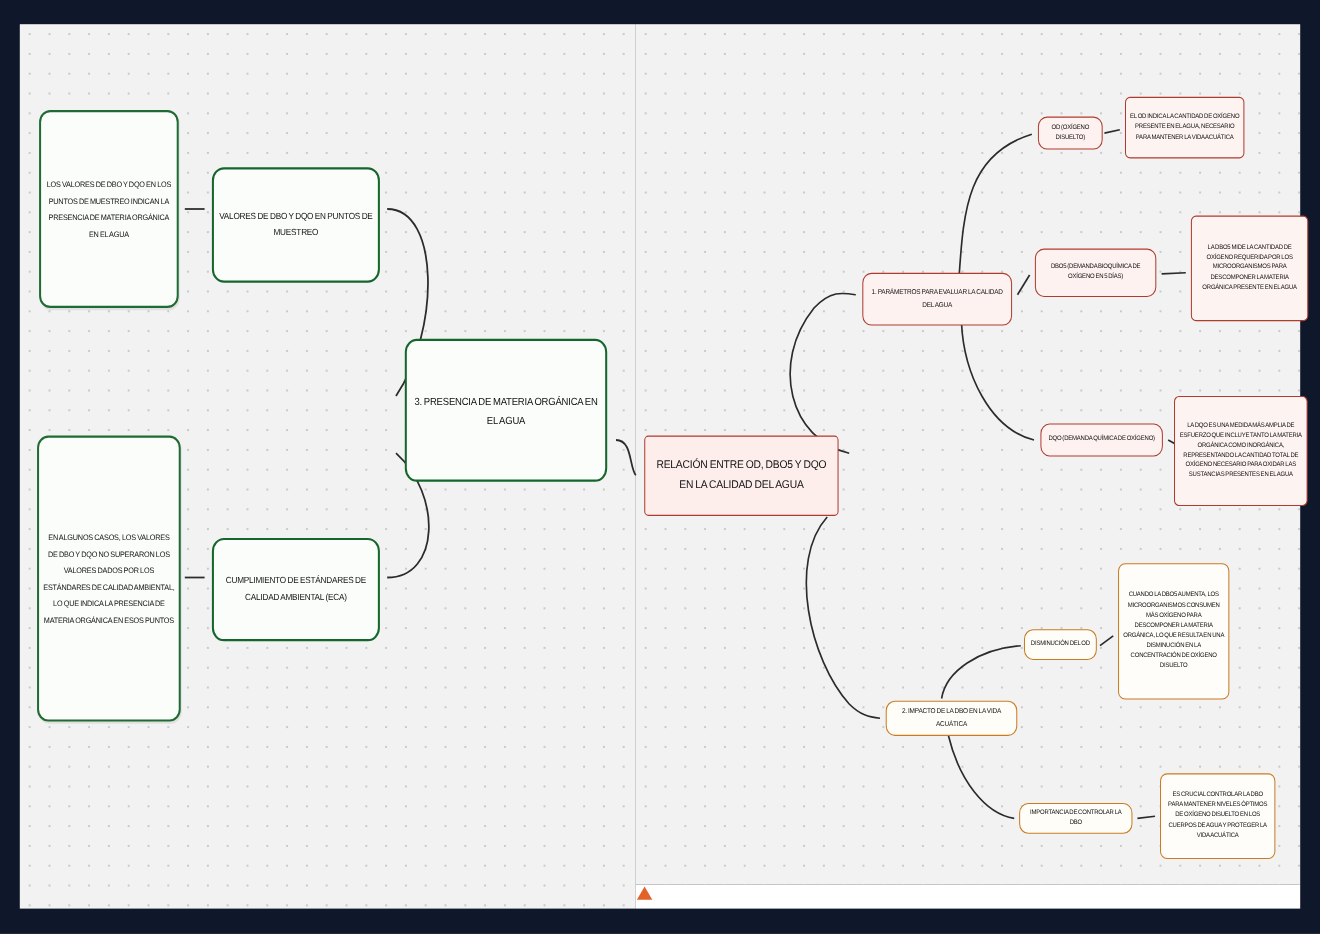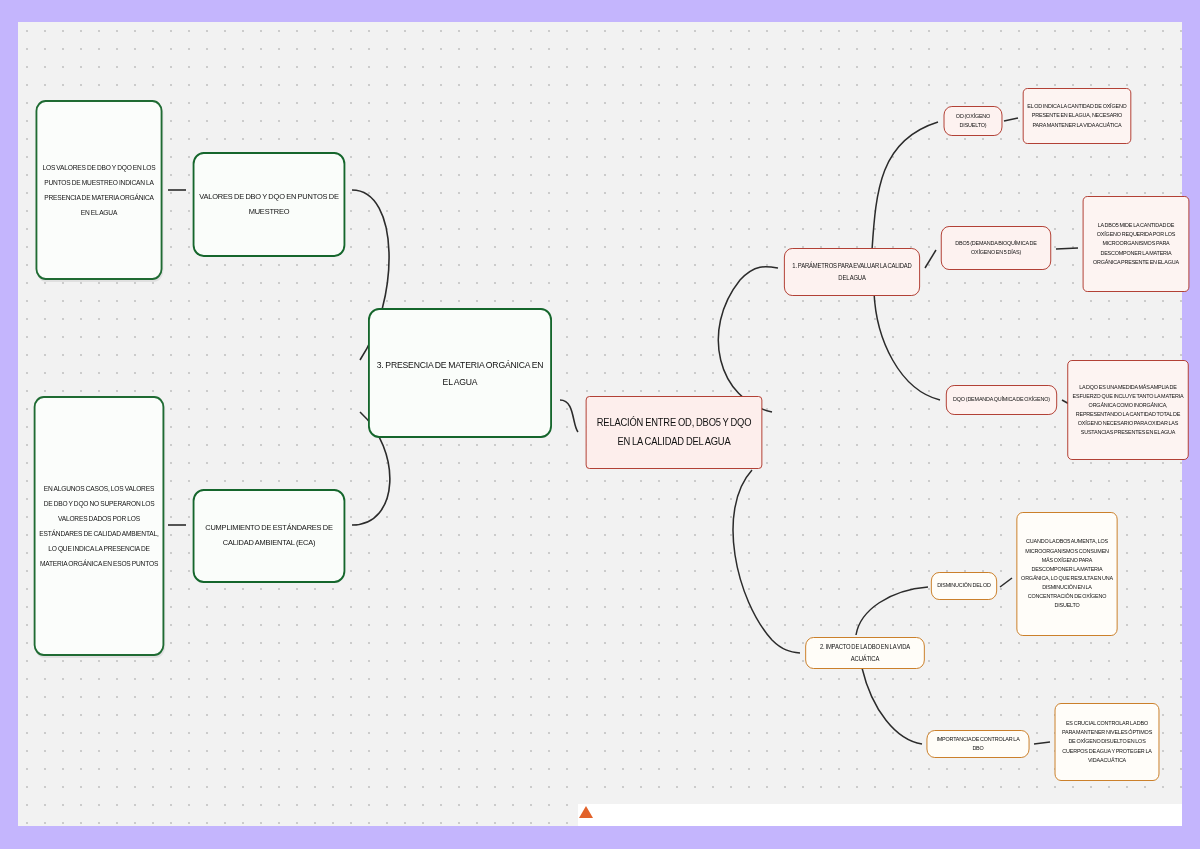--- a/index.html
+++ b/index.html
@@ -4,21 +4,21 @@
 <style>
   html,body{margin:0;padding:0;}
   body{
     width:1200px;height:849px;
     background:#ffffff;
     font-family:"Liberation Sans", sans-serif;
     overflow:hidden;
   }
   #canvas{
     position:absolute;left:0;top:0;width:1200px;height:849px;
-    background:#c4b5fd;
+    background:#0f172a;
   }
   
   .pane{
     position:absolute;
     background:#f2f2f2;
     background-image:
       radial-gradient(circle, #c9c9c9 0.7px, rgba(0,0,0,0) 0.8px);
     background-size:18px 18px;
   }
   #pane-left{left:18px;top:22px;width:560px;height:804px;}

